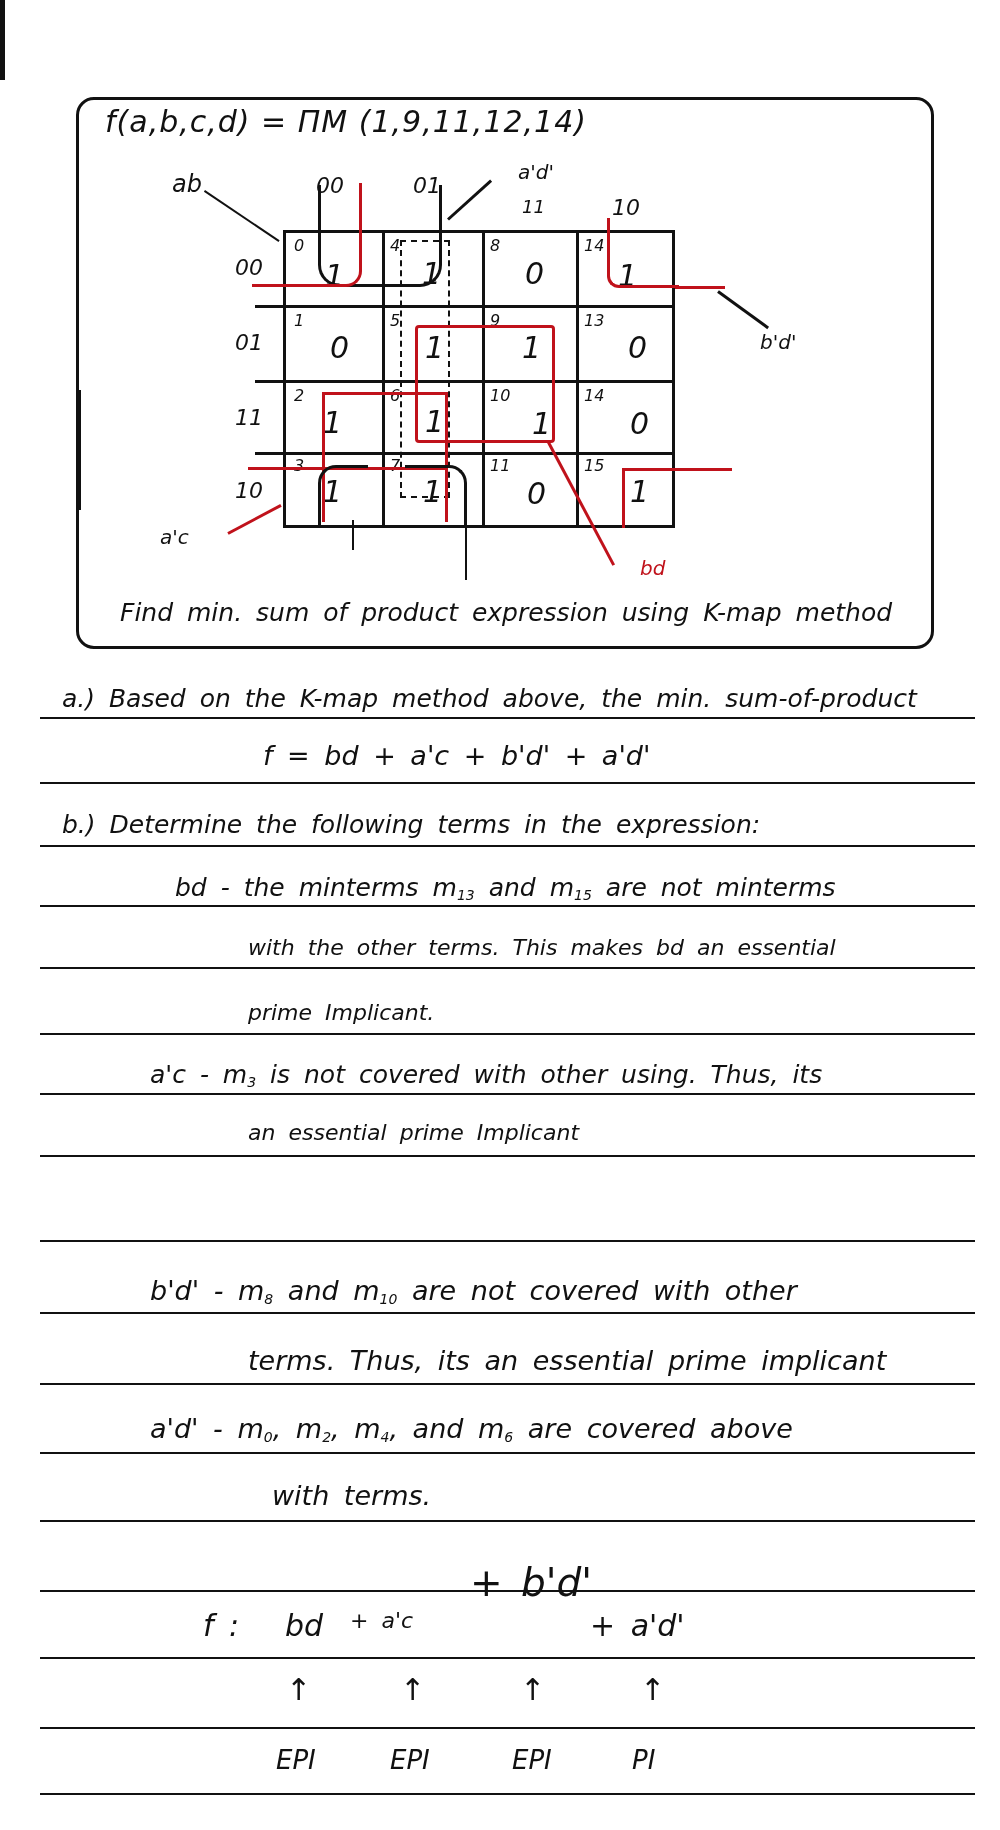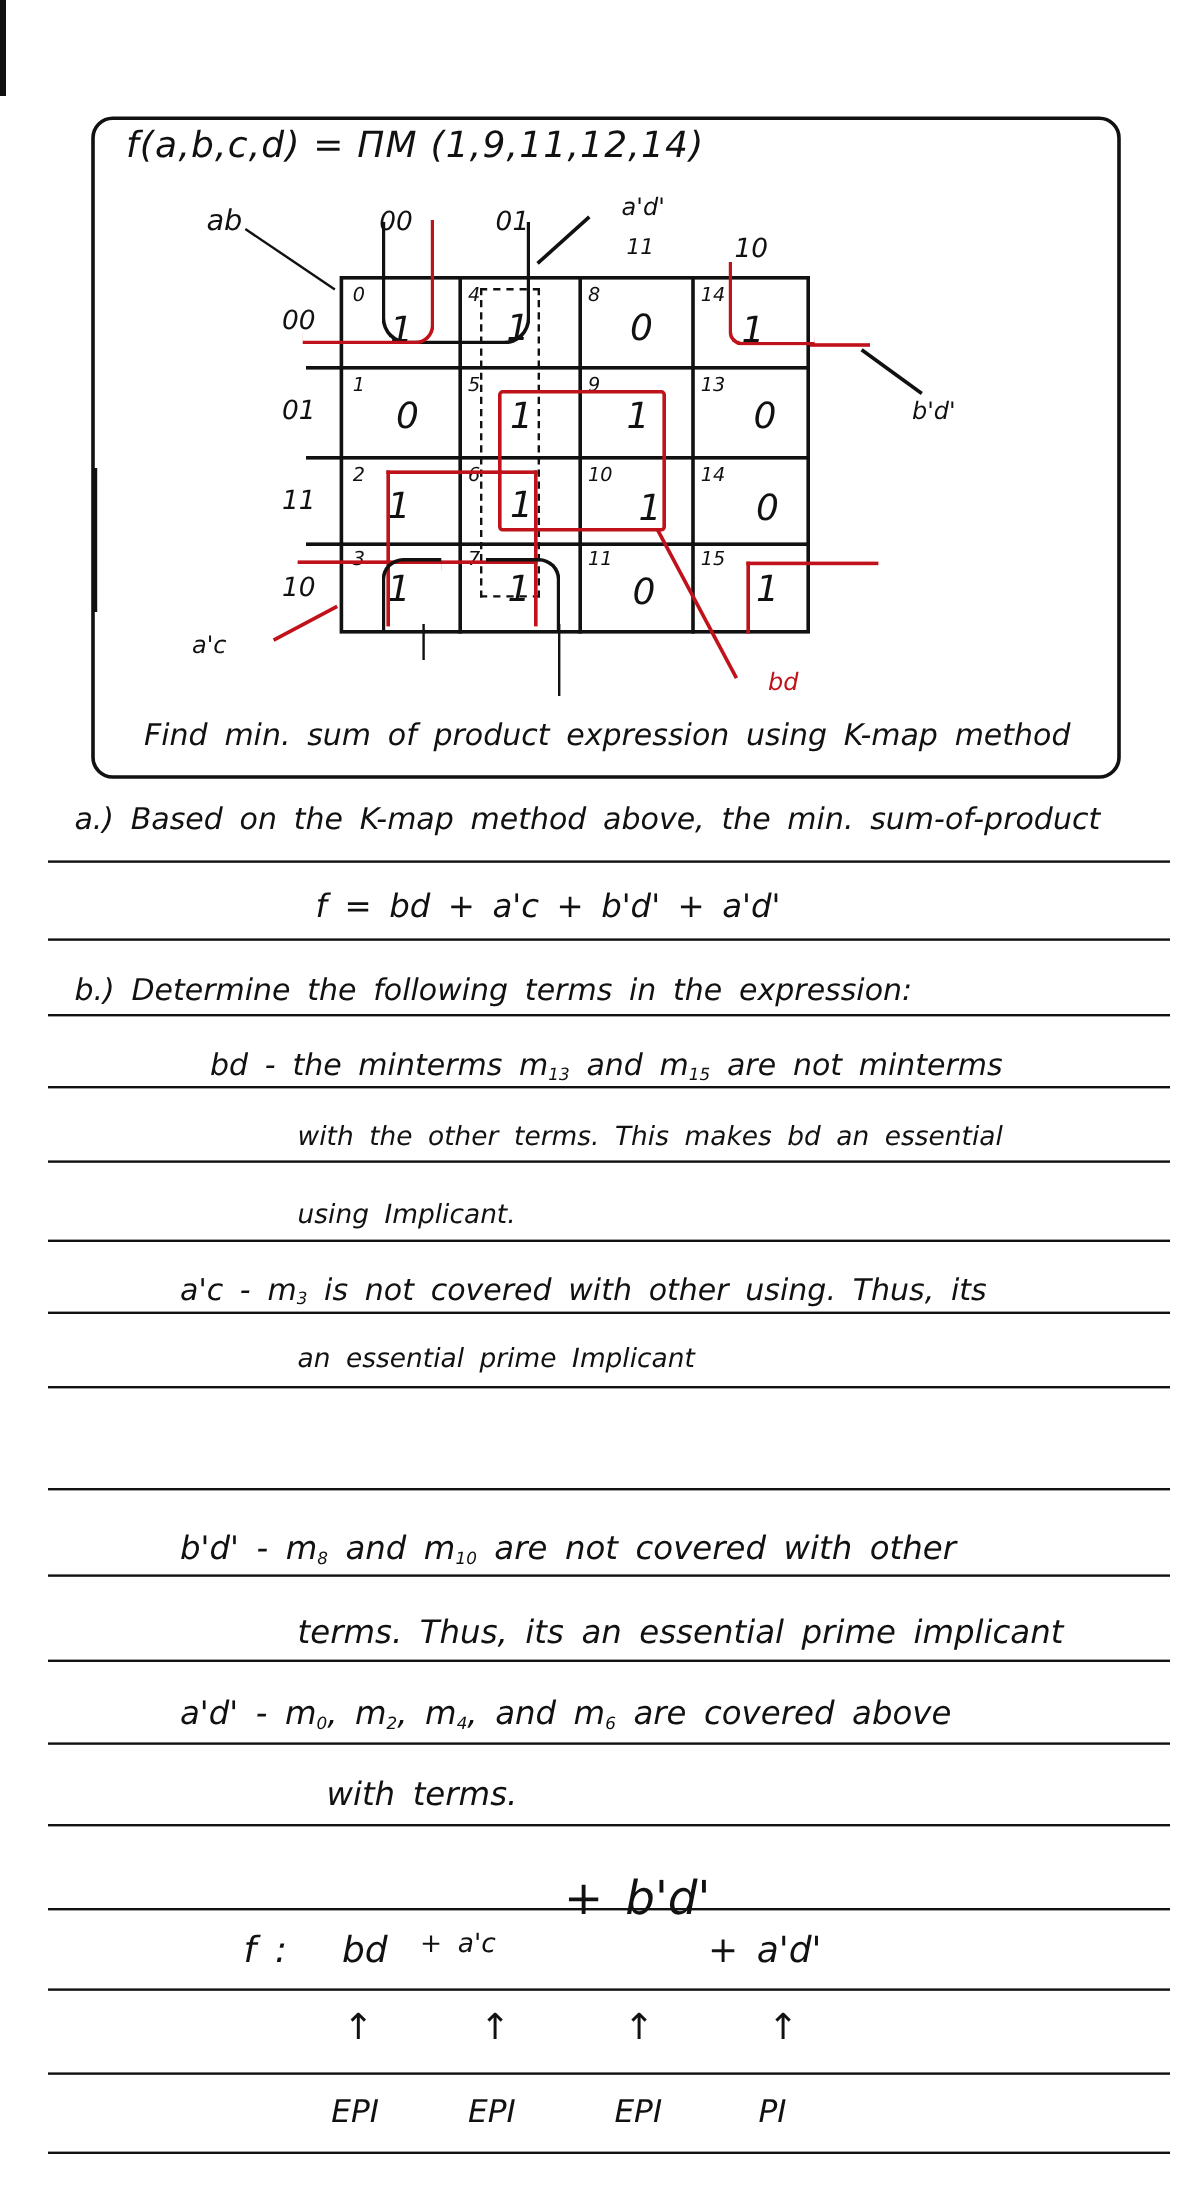--- a/index.html
+++ b/index.html
@@ -151,28 +151,28 @@
 <div class="rule" style="top:1240px"></div>
 <div class="rule" style="top:1312px"></div>
 <div class="rule" style="top:1383px"></div>
 <div class="rule" style="top:1452px"></div>
 <div class="rule" style="top:1520px"></div>
 <div class="rule" style="top:1590px"></div>
 <div class="rule" style="top:1657px"></div>
 <div class="rule" style="top:1727px"></div>
 <div class="rule" style="top:1793px"></div>
 
-<div class="line-text hand" style="left:62px;top:668px">a.) Based on the K-map method above, the min. sum-of-product</div>
+<div class="line-text hand" style="left:62px;top:684px">a.) Based on the K-map method above, the min. sum-of-product</div>
 <div class="line-text hand" style="left:263px;top:740px;font-size:27px">f = bd + a'c + b'd' + a'd'</div>
 
 <div class="line-text hand" style="left:62px;top:810px">b.) Determine the following terms in the expression:</div>
 
 <div class="line-text hand" style="left:175px;top:873px"><span>bd - the minterms m</span><span class="sub">13</span><span> and m</span><span class="sub">15</span><span> are not minterms</span></div>
 <div class="line-text hand" style="left:248px;top:935px;font-size:22px">with the other terms. This makes bd an essential</div>
-<div class="line-text hand" style="left:248px;top:1000px;font-size:22px">using Implicant.</div>
+<div class="line-text hand" style="left:248px;top:1000px;font-size:22px">prime Implicant.</div>
 
 <div class="line-text hand" style="left:150px;top:1060px"><span>a'c - m</span><span class="sub">3</span><span> is not covered with other using. Thus, its</span></div>
 <div class="line-text hand" style="left:248px;top:1120px;font-size:22px">an essential prime Implicant</div>
 
 <div class="line-text hand" style="left:150px;top:1275px;font-size:27px"><span>b'd' - m</span><span class="sub">8</span><span> and m</span><span class="sub">10</span><span> are not covered with other</span></div>
 <div class="line-text hand" style="left:248px;top:1345px;font-size:27px">terms. Thus, its an essential prime implicant</div>
 
 <div class="line-text hand" style="left:150px;top:1413px;font-size:27px"><span>a'd' - m</span><span class="sub">0</span><span>, m</span><span class="sub">2</span><span>, m</span><span class="sub">4</span><span>, and m</span><span class="sub">6</span><span> are covered above</span></div>
 <div class="line-text hand" style="left:272px;top:1480px;font-size:27px">with terms.</div>
 

